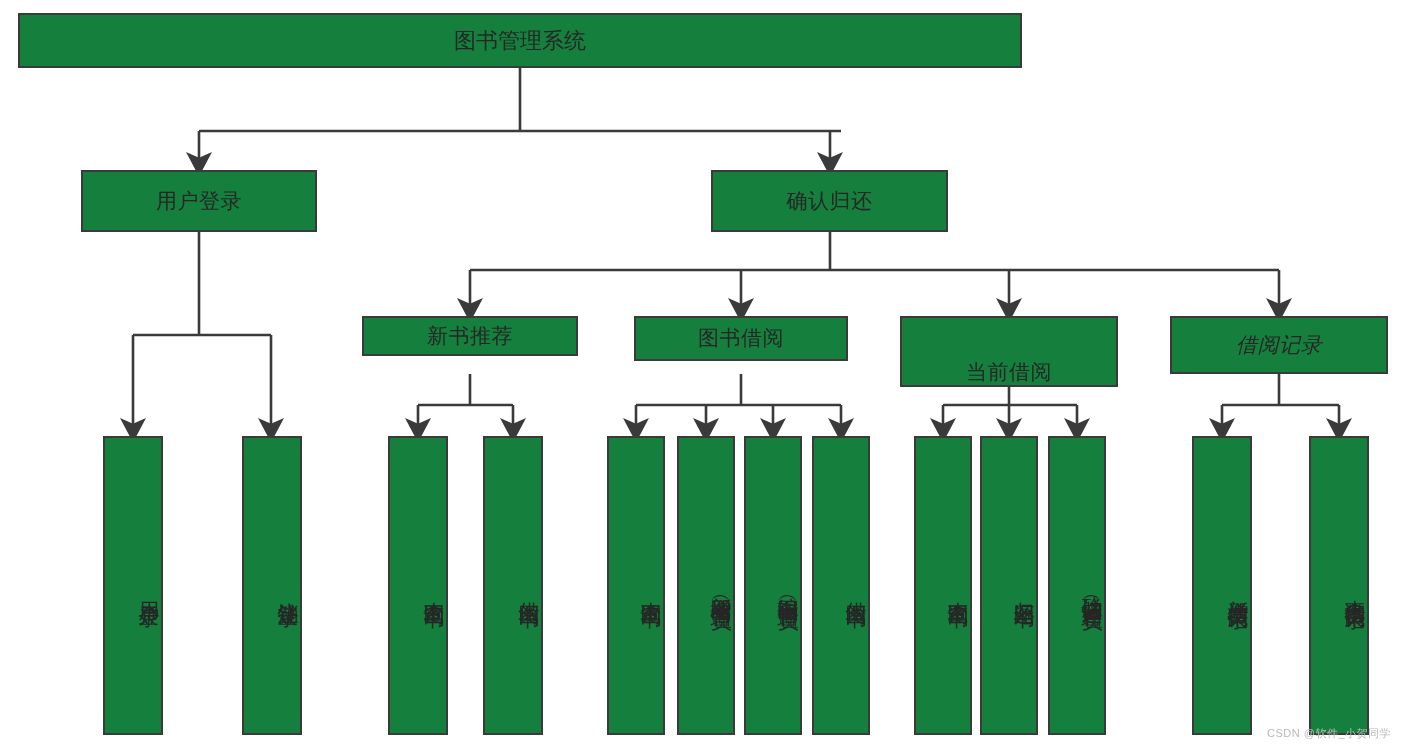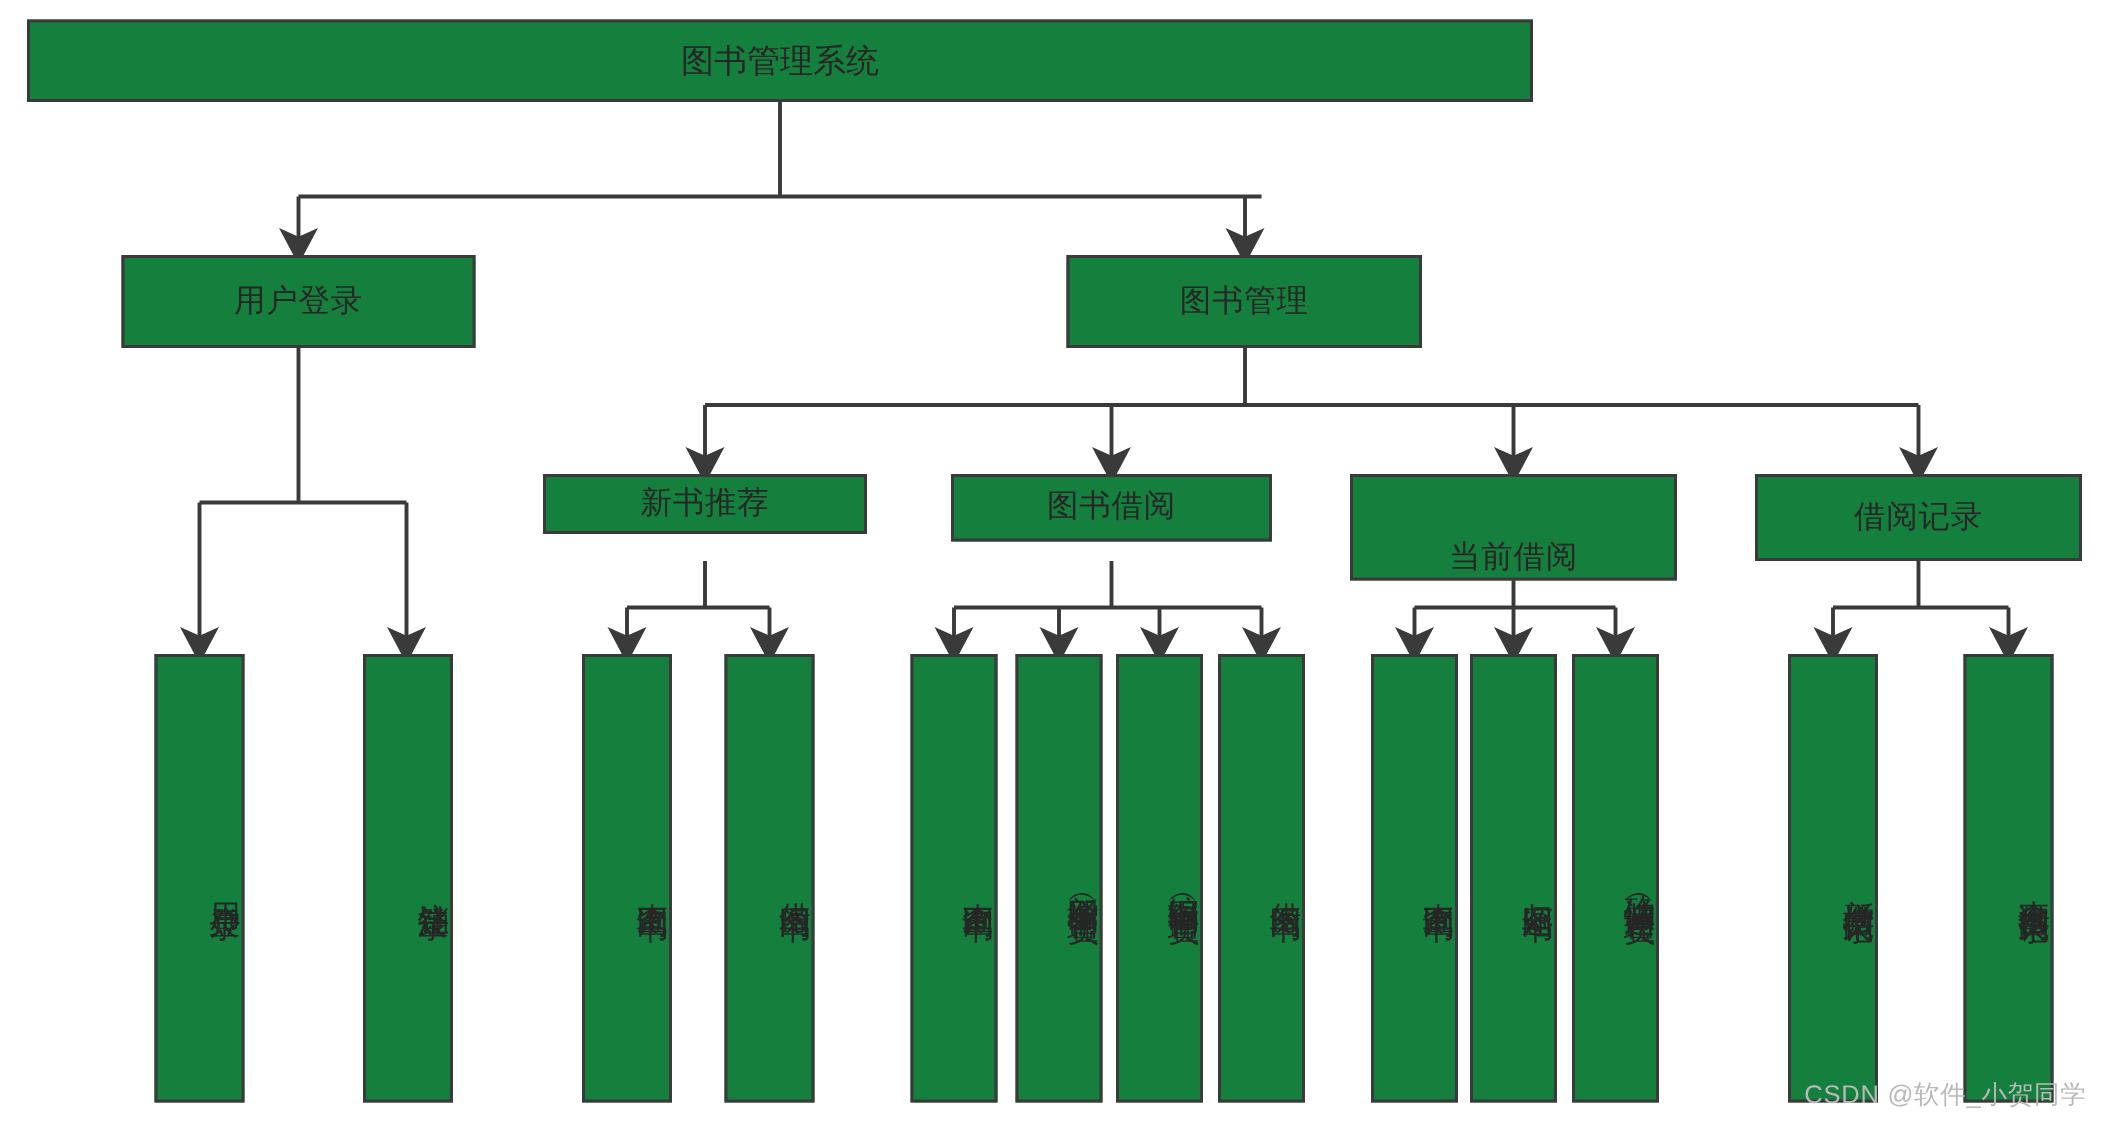--- a/index.html
+++ b/index.html
@@ -52,21 +52,21 @@
   }
   .node.v .vtext {
     writing-mode: vertical-rl;
     text-orientation: upright;
     display: block;
   }
   .watermark {
     position: absolute;
     right: 14px;
     bottom: 6px;
-    font-size: 17px;
+    font-size: 11px;
     color: #b9b9b9;
     letter-spacing: 0.5px;
     white-space: nowrap;
     margin-top: 48px;
   }
 </style>
 </head>
 <body>
 
 <div id="canvas">
@@ -122,33 +122,33 @@
   </svg>
 
   <div class="node root" style="left:18px; top:13px; width:1004px; height:55px;">
     <span>图书管理系统</span>
   </div>
 
   <div class="node h" style="left:81px; top:170px; width:236px; height:62px;">
     <span>用户登录</span>
   </div>
   <div class="node h" style="left:711px; top:170px; width:237px; height:62px;">
-    <span>图书管理</span>
+    <span>确认归还</span>
   </div>
 
   <div class="node h" style="left:362px; top:316px; width:216px; height:40px;">
     <span>新书推荐</span>
   </div>
   <div class="node h" style="left:634px; top:316px; width:214px; height:45px;">
     <span>图书借阅</span>
   </div>
   <div class="node h" style="left:900px; top:316px; width:218px; height:71px;align-items:flex-end;">
     <span>当前借阅</span>
   </div>
-  <div class="node h" style="left:1170px; top:316px; width:218px; height:58px;">
+  <div class="node h" style="left:1170px; top:316px; width:218px; height:58px;font-style:italic;">
     <span>借阅记录</span>
   </div>
 
   <div class="node v" style="left:103px; top:436px; width:60px; height:299px;">
     <span class="vtext">用户登录</span>
   </div>
   <div class="node v" style="left:242px; top:436px; width:60px; height:299px;">
     <span class="vtext">注销登录</span>
   </div>
 

